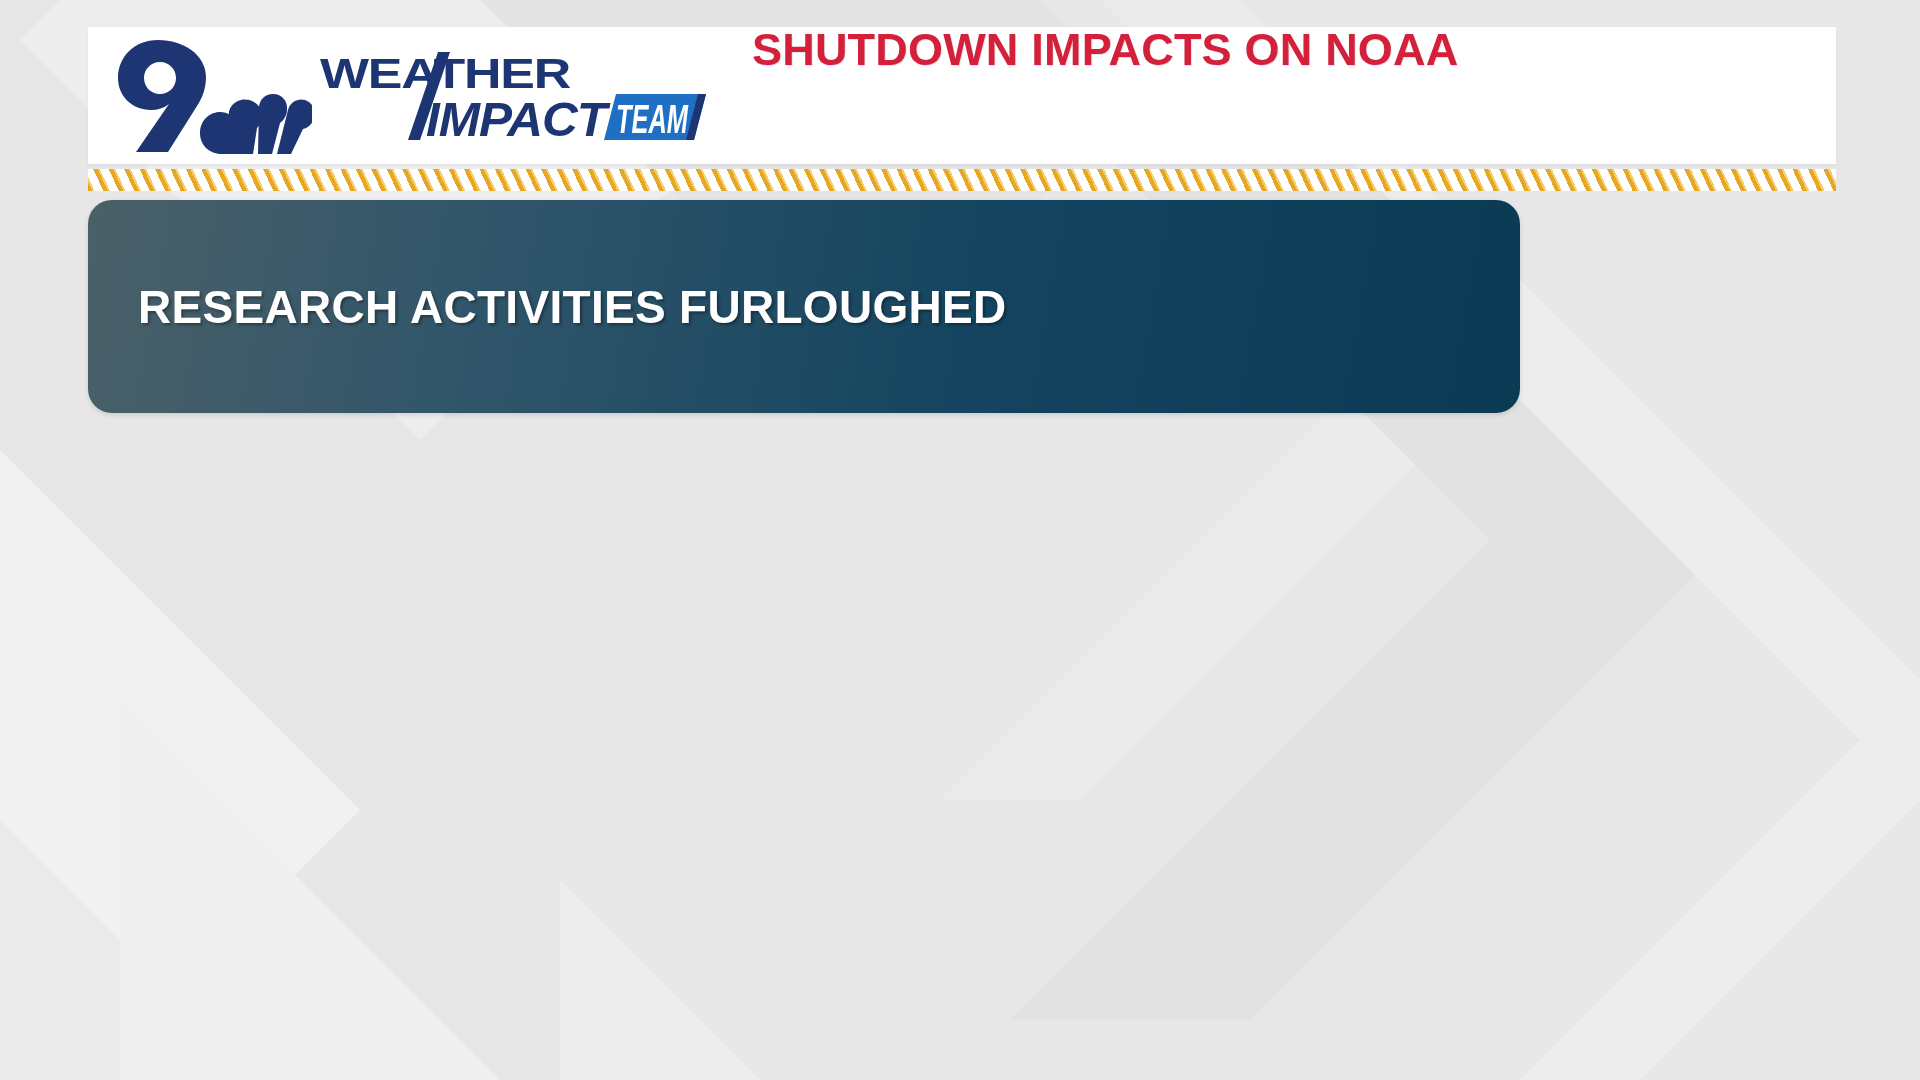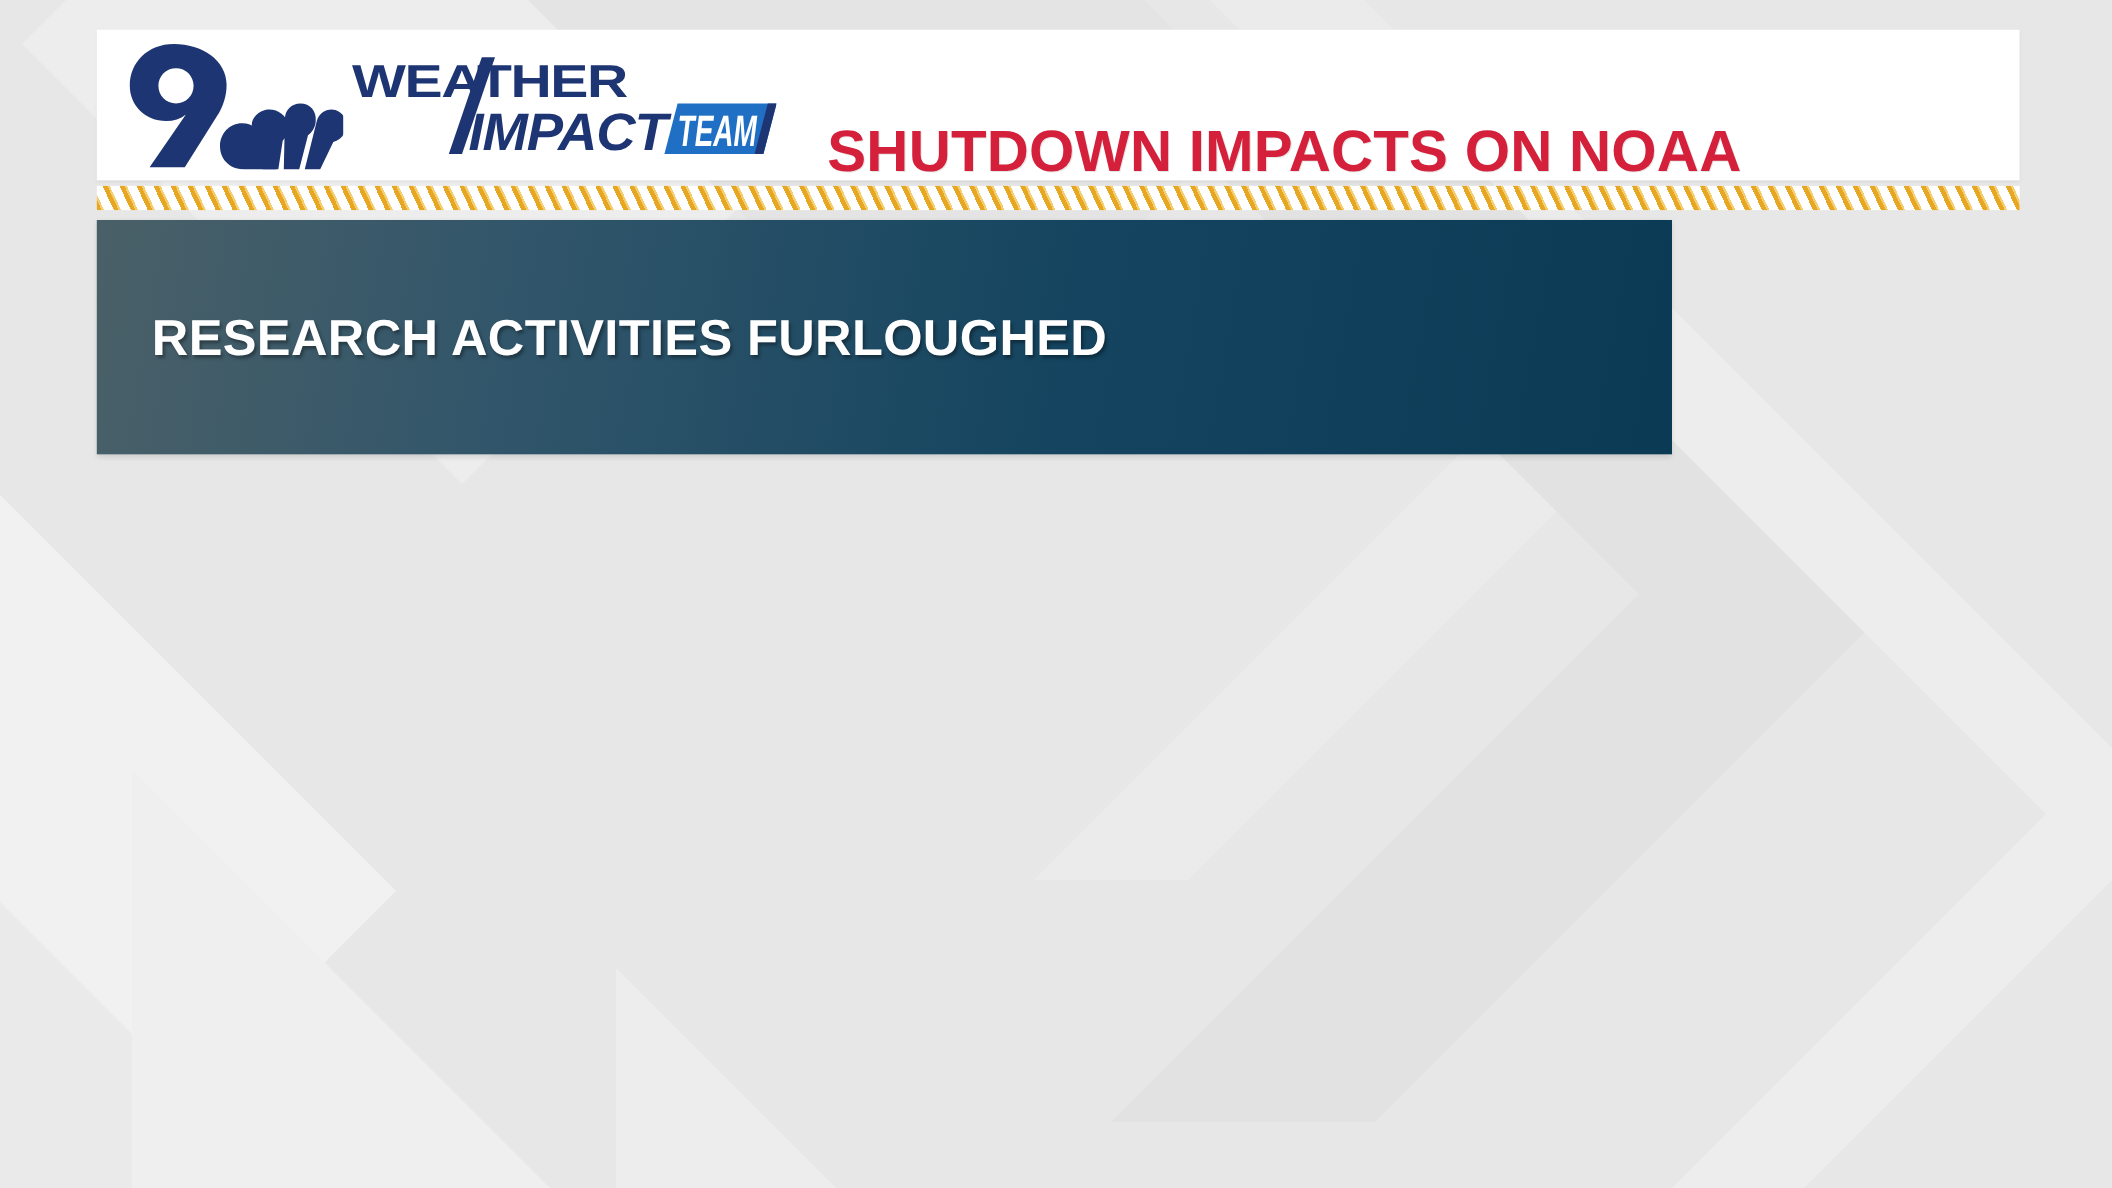--- a/index.html
+++ b/index.html
@@ -30,21 +30,21 @@
 
   
   #header-card {
     position: absolute;
     left: 88px;
     top: 27px;
     width: 1748px;
     height: 137px;
     background: #ffffff;
     display: flex;
-    align-items: flex-end;
+    align-items: flex-start;
     box-shadow: 0 1px 3px rgba(0,0,0,0.06);
   }
 
   #brand-lockup {
     display: flex;
     align-items: center;
     margin-left: 24px;
     height: 100%;
   }
 
@@ -61,21 +61,21 @@
     width: 390px;
     height: 96px;
   }
 
   
   #headline {
     margin-left: 46px;
     color: #d4203a;
     font-family: "Liberation Sans", sans-serif;
     font-weight: bold;
-    font-size: 53px;
+    font-size: 45px;
     letter-spacing: 0.2px;
     white-space: nowrap;
     line-height: 1;
     text-shadow: 1px 1px 0 rgba(0,0,0,0.10);
   }
 
   
   #hatch-bar {
     position: absolute;
     left: 88px;
@@ -93,21 +93,21 @@
 
   
   .info-bar {
     position: absolute;
     left: 88px;
     width: 1432px;
     display: flex;
     align-items: center;
     box-shadow: 0 2px 5px rgba(0,0,0,0.12);
   }
-  #bar-0 { top: 200px;  height: 213px; background: linear-gradient(100deg, #4a6068 0%, #30556a 28%, #14445f 62%, #0b3a55 100%); }
+  #bar-0 { top: 200px;  height: 213px; background: linear-gradient(100deg, #4a6068 0%, #30556a 28%, #14445f 62%, #0b3a55 100%); border-radius: 24px; }
   #bar-1 { top: 420px;  height: 213px; background: linear-gradient(100deg, #4e5668 0%, #35506a 28%, #1b4461 62%, #123d59 100%); }
   #bar-2 { top: 640px;  height: 213px; background: linear-gradient(100deg, #4b5a6b 0%, #33506c 28%, #1d4765 62%, #15405c 100%); }
 
   .bar-text {
     color: #ffffff;
     font-family: "Liberation Sans", sans-serif;
     font-weight: bold;
     font-size: 46px;
     letter-spacing: 0.3px;
     margin-left: 50px;

